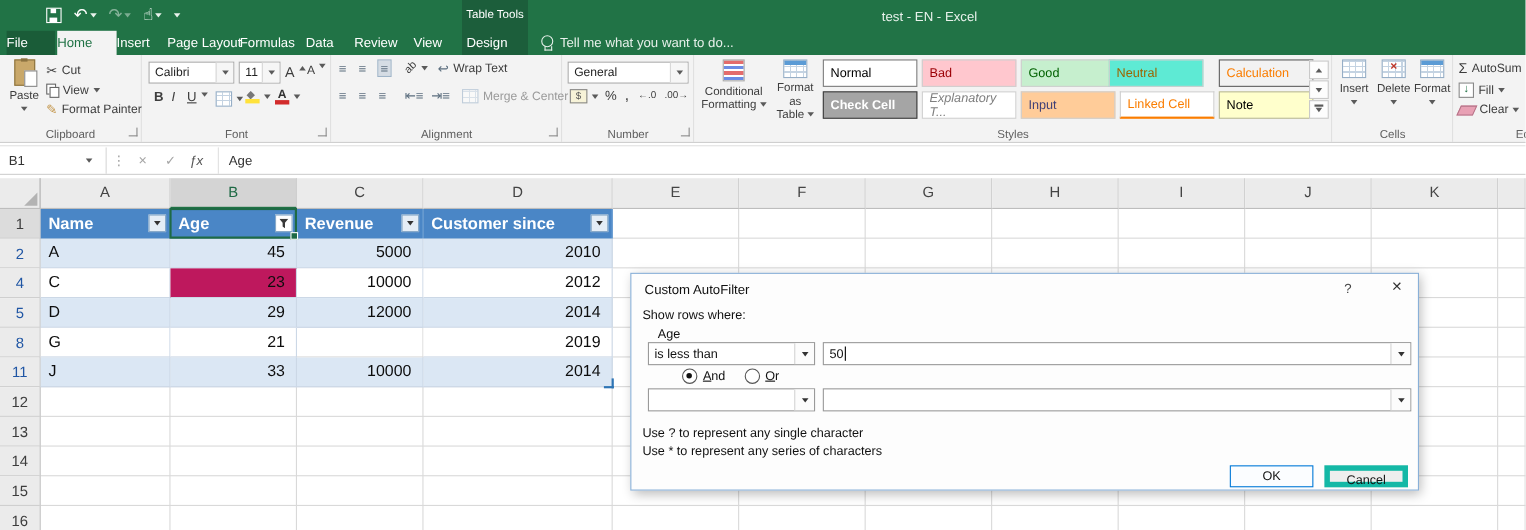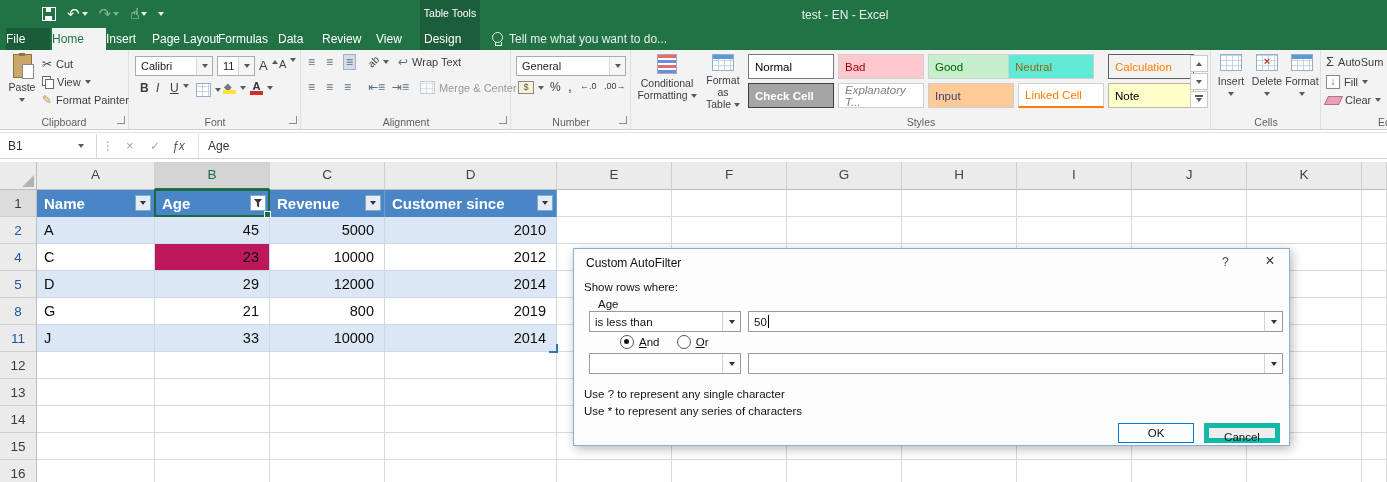--- a/index.html
+++ b/index.html
@@ -457,21 +457,20 @@
       <div class="tdcell tl" style="left: 37px; top: 244px; width: 118px; height: 27px; background: rgb(255, 255, 255);">C</div>
       <div class="tdcell tr" style="left: 155px; top: 244px; width: 115px; height: 27px; background: #be185d;">23</div>
       <div class="tdcell tr" style="left: 270px; top: 244px; width: 115px; height: 27px; background: rgb(255, 255, 255);">10000</div>
       <div class="tdcell tr" style="left: 385px; top: 244px; width: 172px; height: 27px; background: rgb(255, 255, 255);">2012</div>
       <div class="tdcell tl" style="left: 37px; top: 271px; width: 118px; height: 27px; background: rgb(219, 231, 244);">D</div>
       <div class="tdcell tr" style="left: 155px; top: 271px; width: 115px; height: 27px; background: rgb(219, 231, 244);">29</div>
       <div class="tdcell tr" style="left: 270px; top: 271px; width: 115px; height: 27px; background: rgb(219, 231, 244);">12000</div>
       <div class="tdcell tr" style="left: 385px; top: 271px; width: 172px; height: 27px; background: rgb(219, 231, 244);">2014</div>
       <div class="tdcell tl" style="left: 37px; top: 298px; width: 118px; height: 27px; background: rgb(255, 255, 255);">G</div>
       <div class="tdcell tr" style="left: 155px; top: 298px; width: 115px; height: 27px; background: rgb(255, 255, 255);">21</div>
-      <div class="tdcell tr" style="left: 270px; top: 298px; width: 115px; height: 27px; background: rgb(255, 255, 255);">800</div>
       <div class="tdcell tr" style="left: 385px; top: 298px; width: 172px; height: 27px; background: rgb(255, 255, 255);">2019</div>
       <div class="tdcell tl" style="left: 37px; top: 325px; width: 118px; height: 27px; background: rgb(219, 231, 244);">J</div>
       <div class="tdcell tr" style="left: 155px; top: 325px; width: 115px; height: 27px; background: rgb(219, 231, 244);">33</div>
       <div class="tdcell tr" style="left: 270px; top: 325px; width: 115px; height: 27px; background: rgb(219, 231, 244);">10000</div>
       <div class="tdcell tr" style="left: 385px; top: 325px; width: 172px; height: 27px; background: rgb(219, 231, 244);">2014</div>
       <div class="selbox" style="left: 154px; top: 189px; width: 116px; height: 28px; border-color: rgb(30, 106, 69);">
         <div class="fillhandle" style="background: rgb(30, 106, 69);"></div>
       </div>
       <div class="tresize" style="left: 549px; top: 344px;"></div>
     </div>

